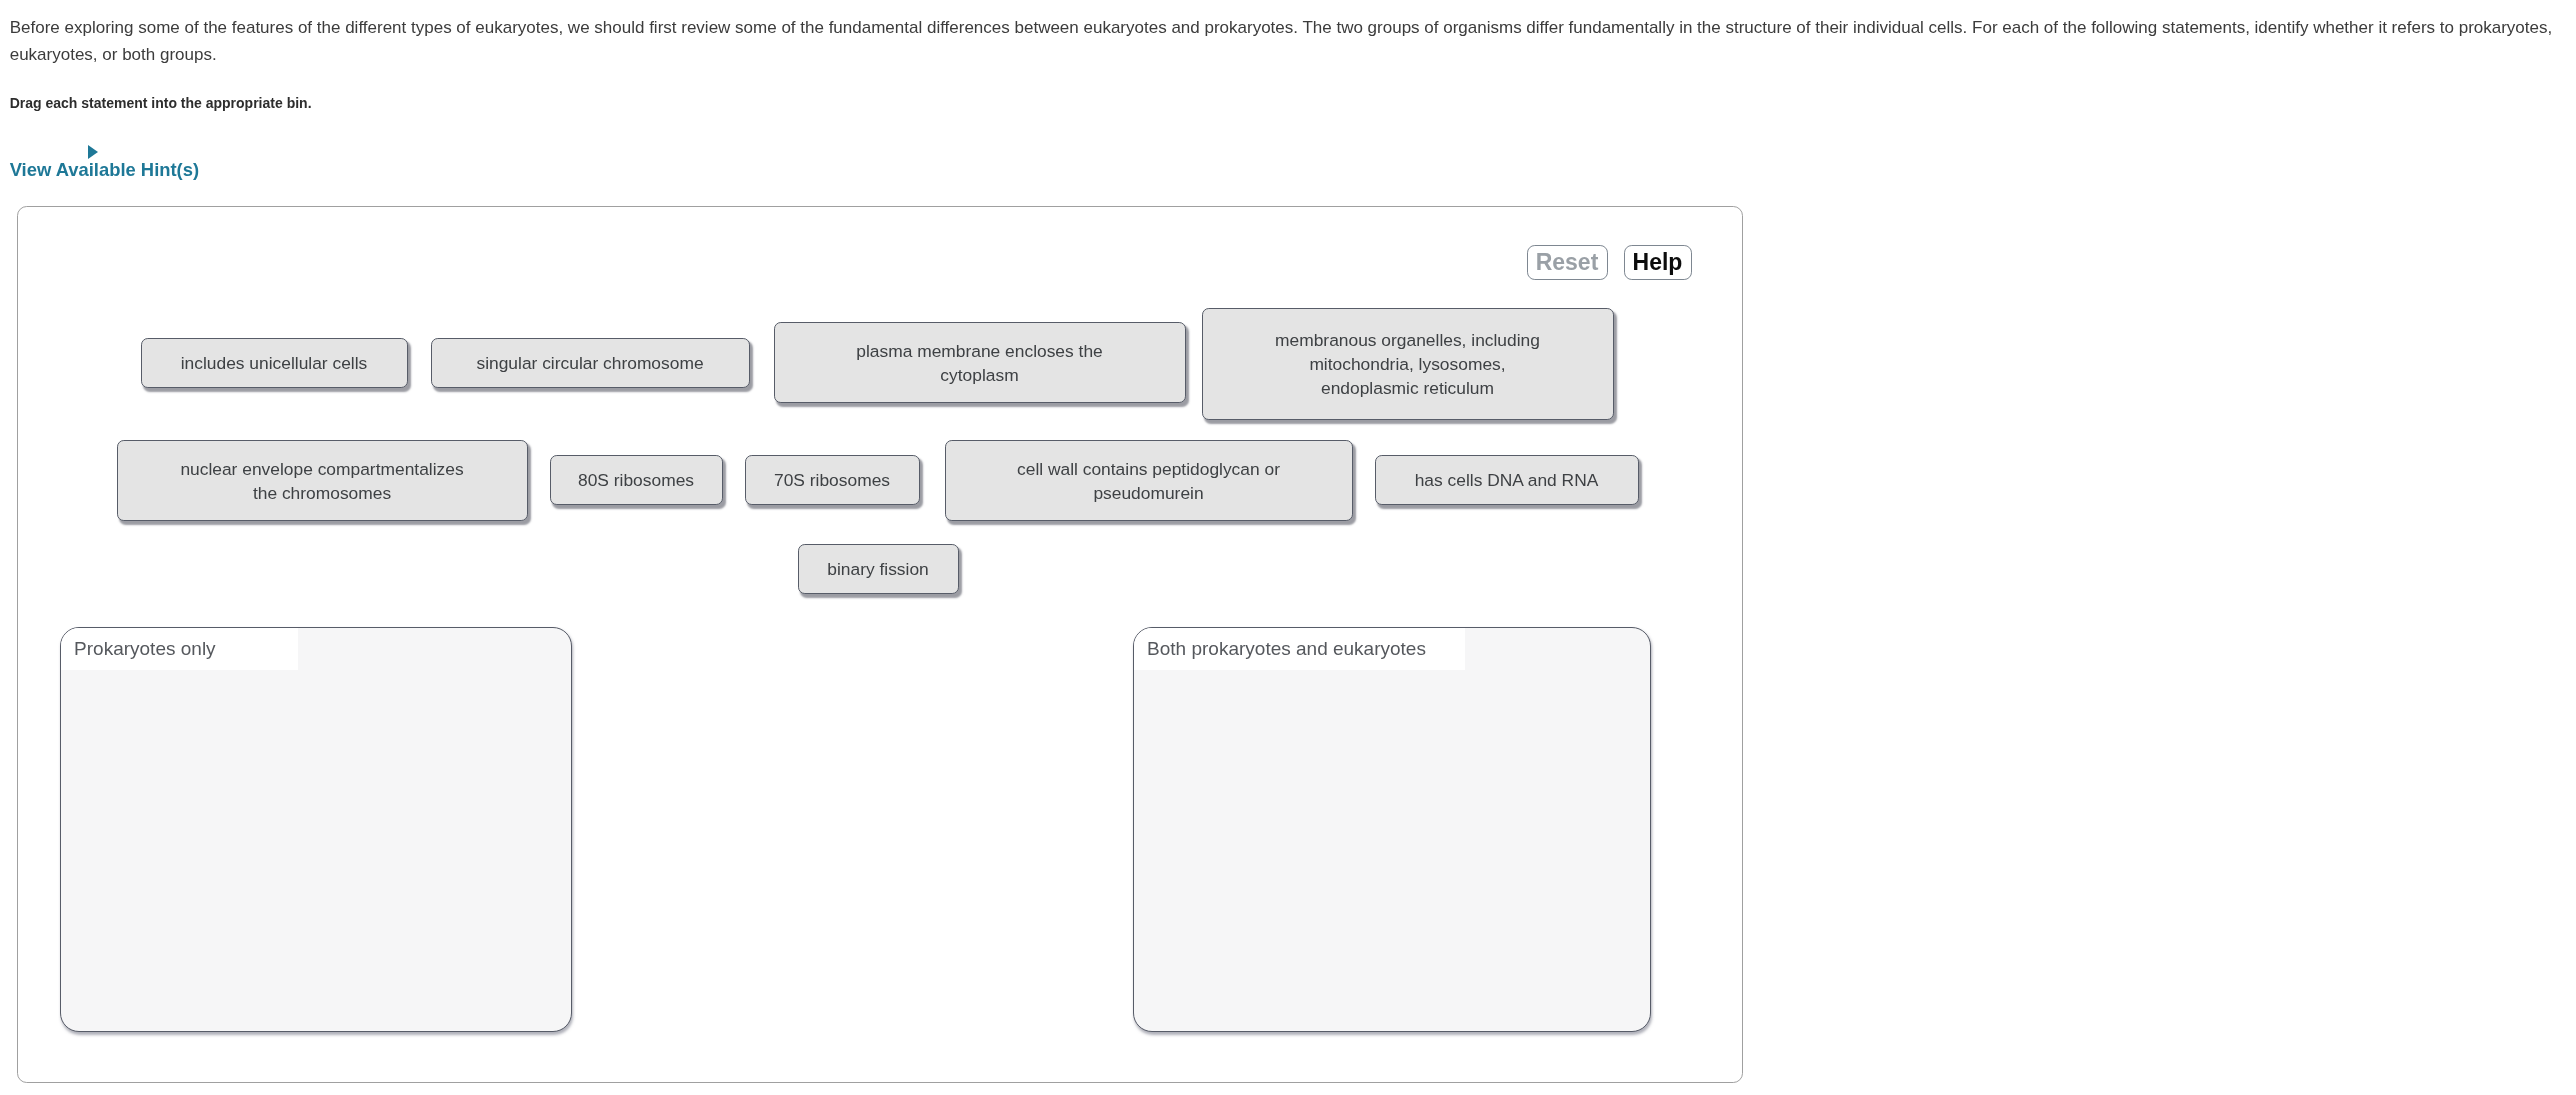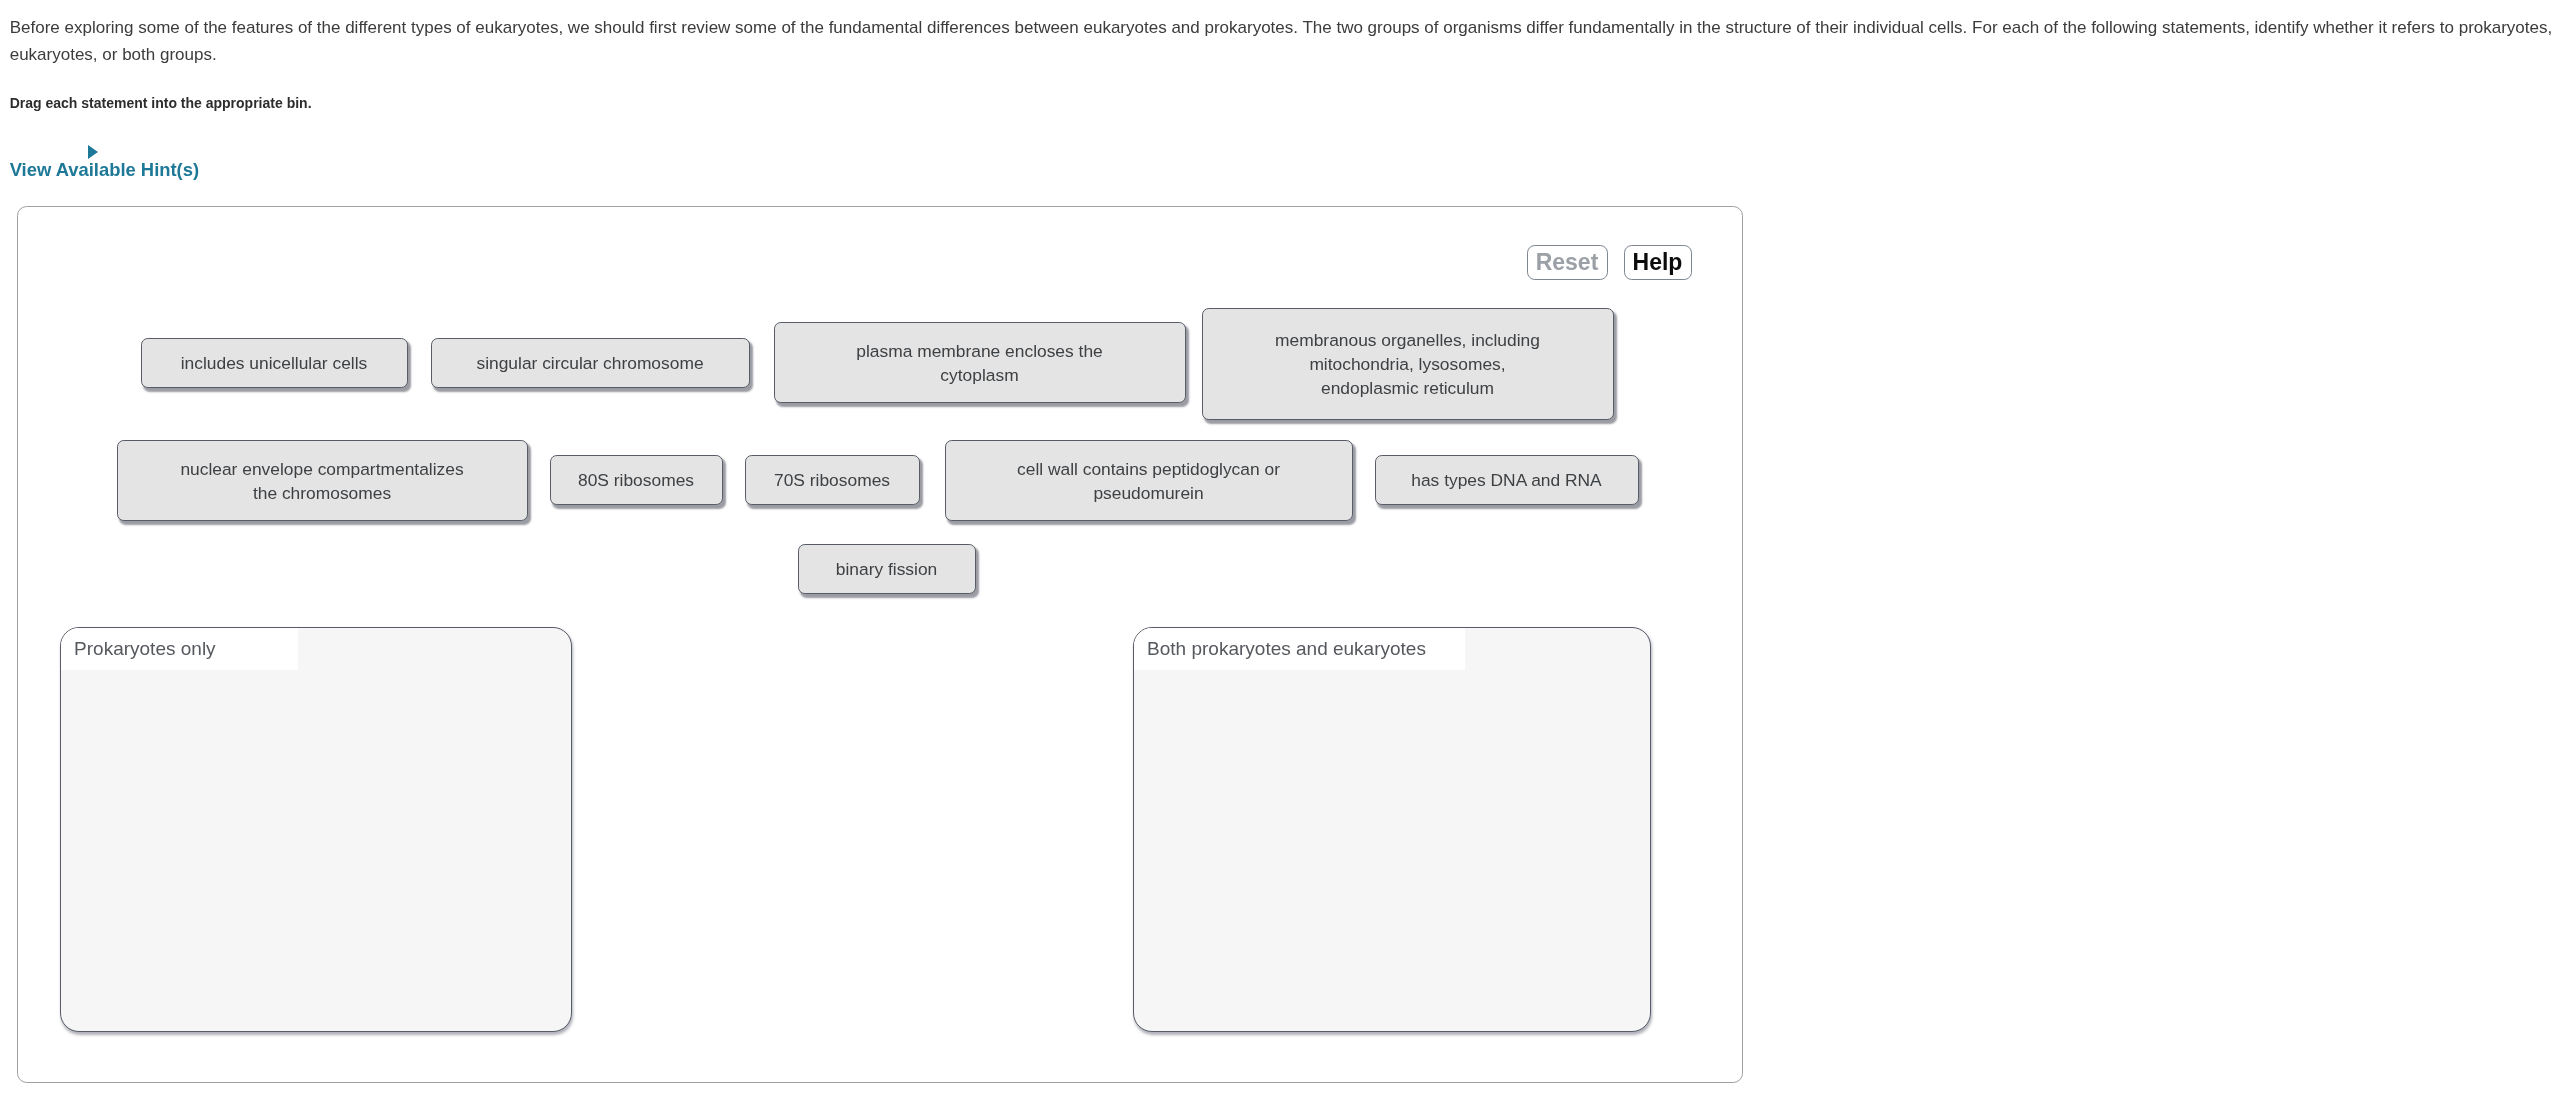--- a/index.html
+++ b/index.html
@@ -108,21 +108,21 @@
   }
   .c1  { left: 123px;  top: 131px; width: 267px; height: 50px; }
   .c2  { left: 413px;  top: 131px; width: 319px; height: 50px; }
   .c3  { left: 756px;  top: 115px; width: 412px; height: 81px; }
   .c4  { left: 1184px; top: 101px; width: 412px; height: 112px; }
   .c5  { left: 99px;  top: 233px; width: 411px; height: 81px; }
   .c6  { left: 532px;  top: 248px; width: 173px; height: 50px; }
   .c7  { left: 727px;  top: 248px; width: 175px; height: 50px; }
   .c8  { left: 927px;  top: 233px; width: 408px; height: 81px; }
   .c9  { left: 1357px; top: 248px; width: 264px; height: 50px; }
-  .c10 { left: 780px;  top: 337px; width: 178px; height: 50px; }
+  .c10 { left: 780px;  top: 337px; width: 161px; height: 50px; }
 
   
   .bin {
     position: absolute;
     top: 420px;
     height: 405px;
     background: #f6f6f7;
     border: 1.9px solid #575c68;
     border-radius: 19px;
     box-shadow: 1px 2.9px 2.9px rgba(98, 100, 118, 0.5);
@@ -168,21 +168,21 @@
 cytoplasm</div>
     <div class="chip c4">membranous organelles, including
 mitochondria, lysosomes,
 endoplasmic reticulum</div>
     <div class="chip c5">nuclear envelope compartmentalizes
 the chromosomes</div>
     <div class="chip c6">80S ribosomes</div>
     <div class="chip c7">70S ribosomes</div>
     <div class="chip c8">cell wall contains peptidoglycan or
 pseudomurein</div>
-    <div class="chip c9">has types DNA and RNA</div>
+    <div class="chip c9">has cells DNA and RNA</div>
     <div class="chip c10">binary fission</div>
 
     <div class="bin b1">
       <span class="bin-label">Prokaryotes only</span>
     </div>
     <div class="bin b3">
       <span class="bin-label">Both prokaryotes and eukaryotes</span>
     </div>
 
   </div>

